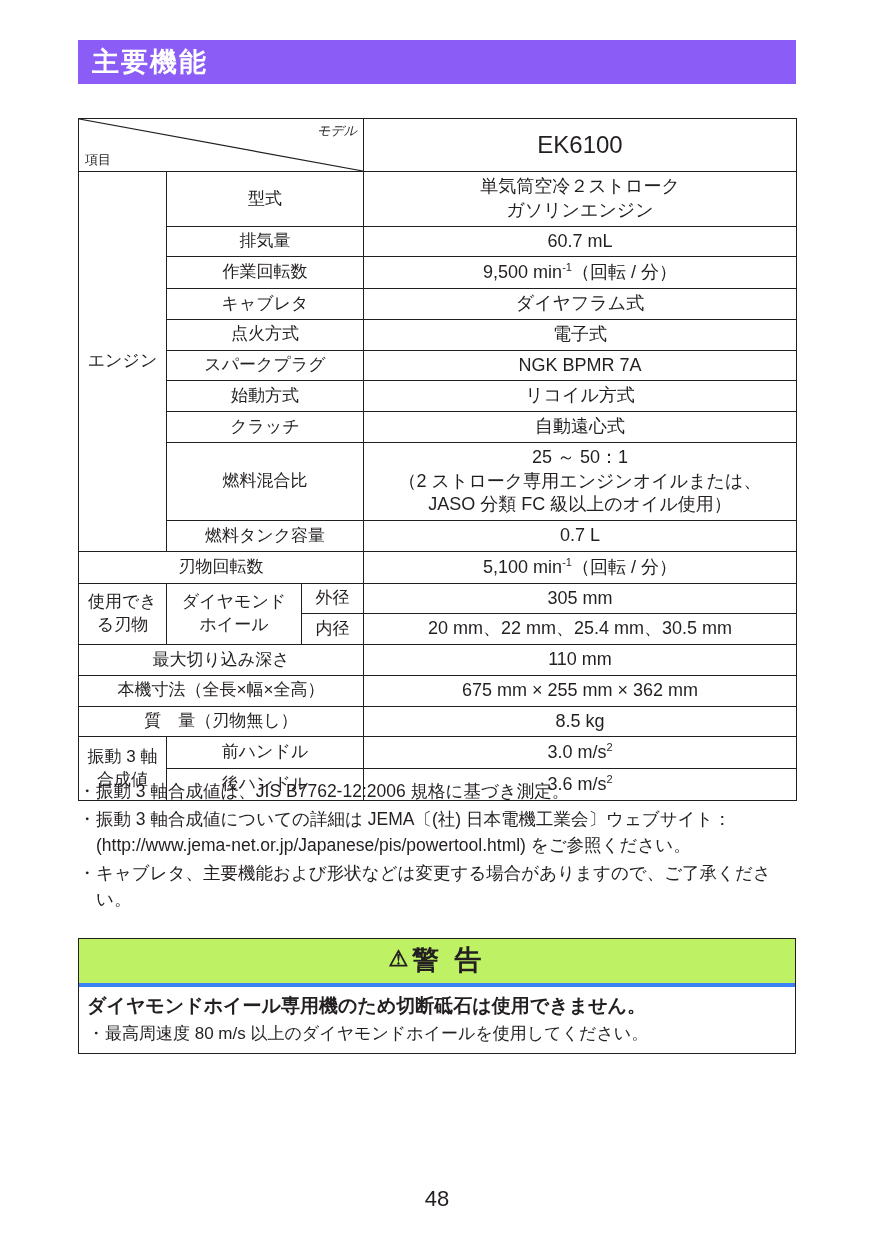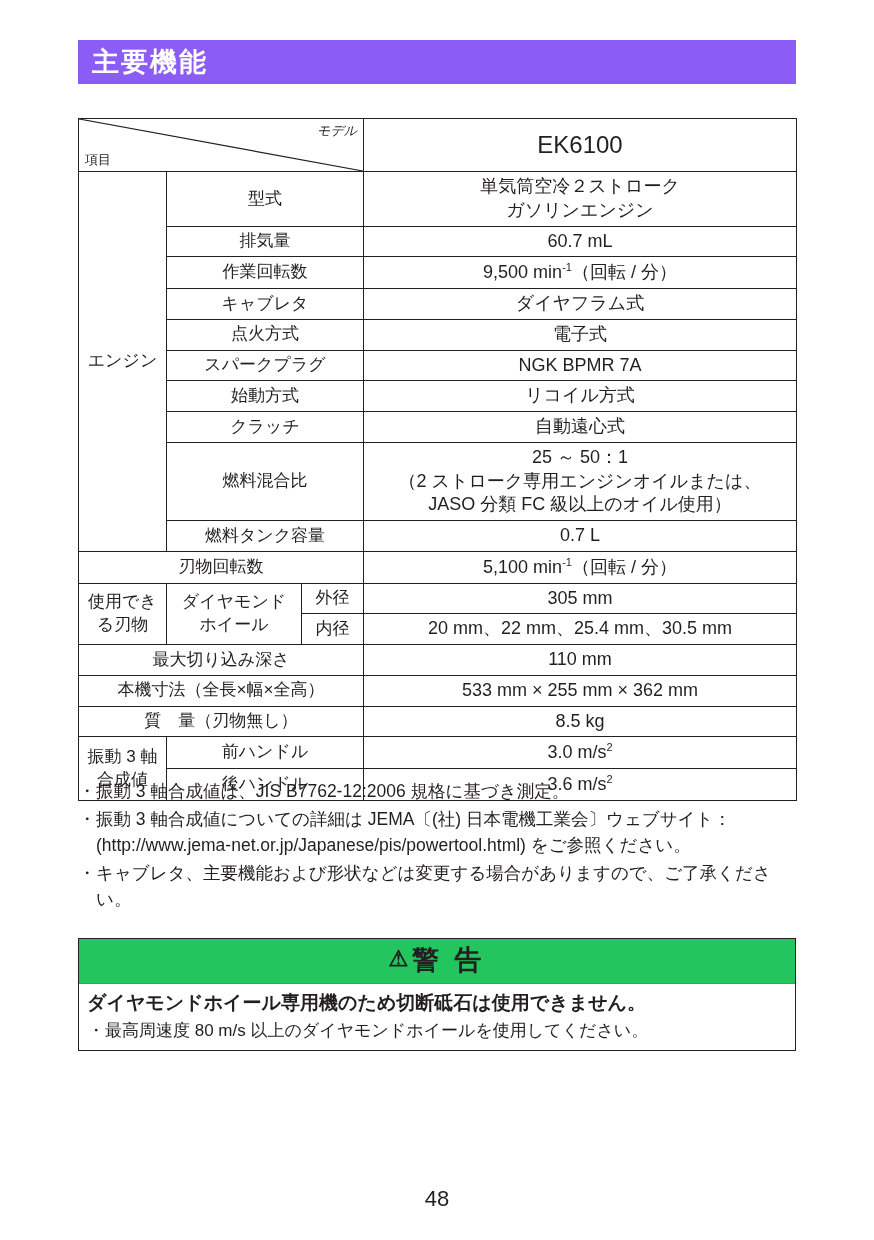--- a/index.html
+++ b/index.html
@@ -119,22 +119,22 @@
 
   
   .warning-box {
     position: absolute;
     left: 78px;
     top: 938px;
     width: 716px;
     border: 1px solid #231f20;
   }
   .warning-head {
-    background: #22c55e;
-    border-bottom: 1px solid #3b82f6;
+    background: #bef264;
+    border-bottom: 4px solid #3b82f6;
     text-align: center;
     font-size: 27px;
     font-weight: bold;
     letter-spacing: 4px;
     padding: 3px 0 5px;
     position: relative;
   }
   .warning-head .tri {
     font-size: 22px;
     letter-spacing: 0;
@@ -267,21 +267,21 @@
         <td class="val">20 mm、22 mm、25.4 mm、30.5 mm</td>
       </tr>
 
       <tr>
         <td colspan="3">最大切り込み深さ</td>
         <td class="val">110 mm</td>
       </tr>
 
       <tr>
         <td colspan="3">本機寸法（全長×幅×全高）</td>
-        <td class="val">533 mm × 255 mm × 362 mm</td>
+        <td class="val">675 mm × 255 mm × 362 mm</td>
       </tr>
 
       <tr>
         <td colspan="3">質　量（刃物無し）</td>
         <td class="val">8.5 kg</td>
       </tr>
 
       <tr>
         <td rowspan="2">振動 3 軸<br>合成値</td>
         <td colspan="2">前ハンドル</td>

